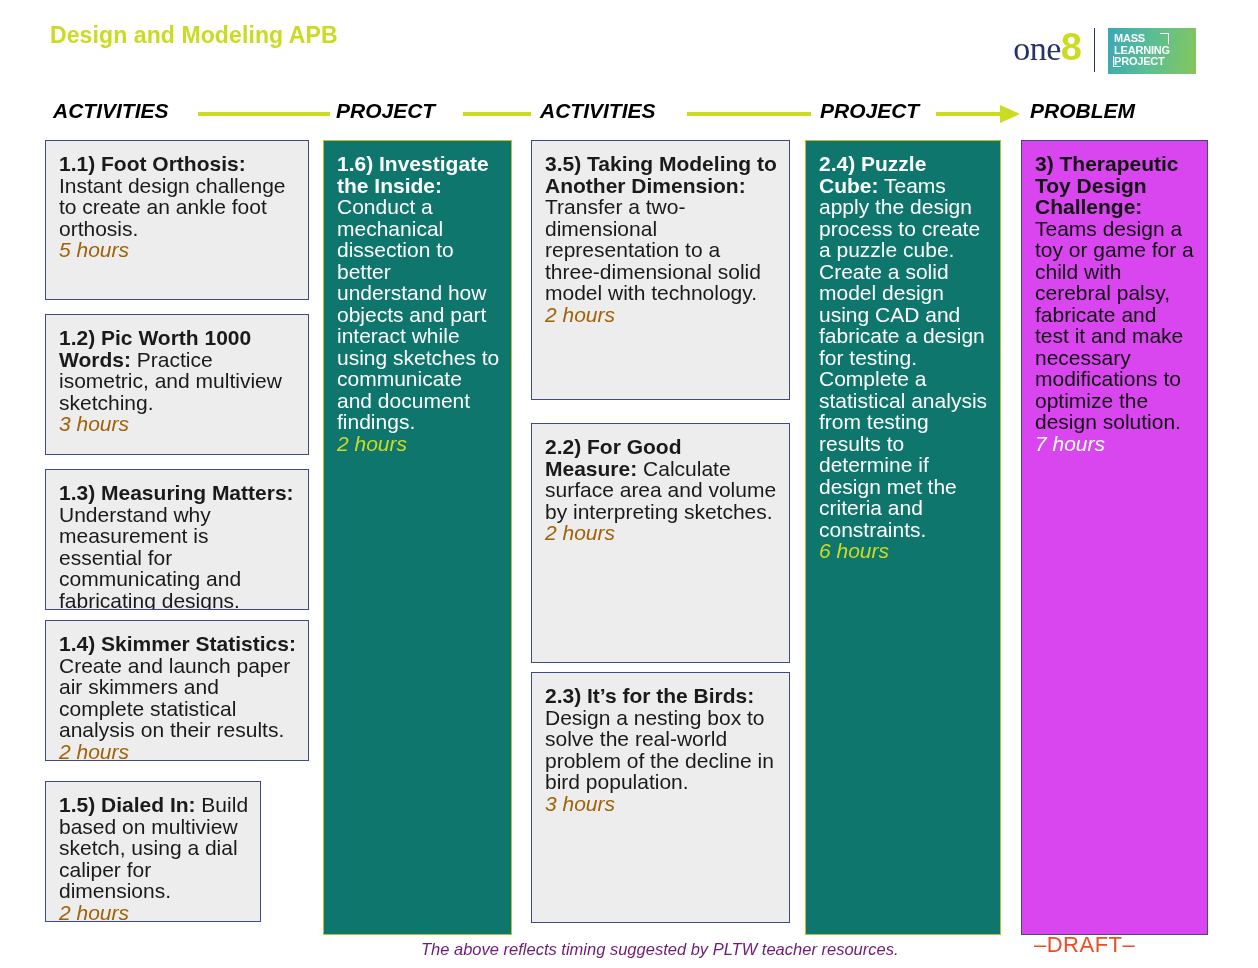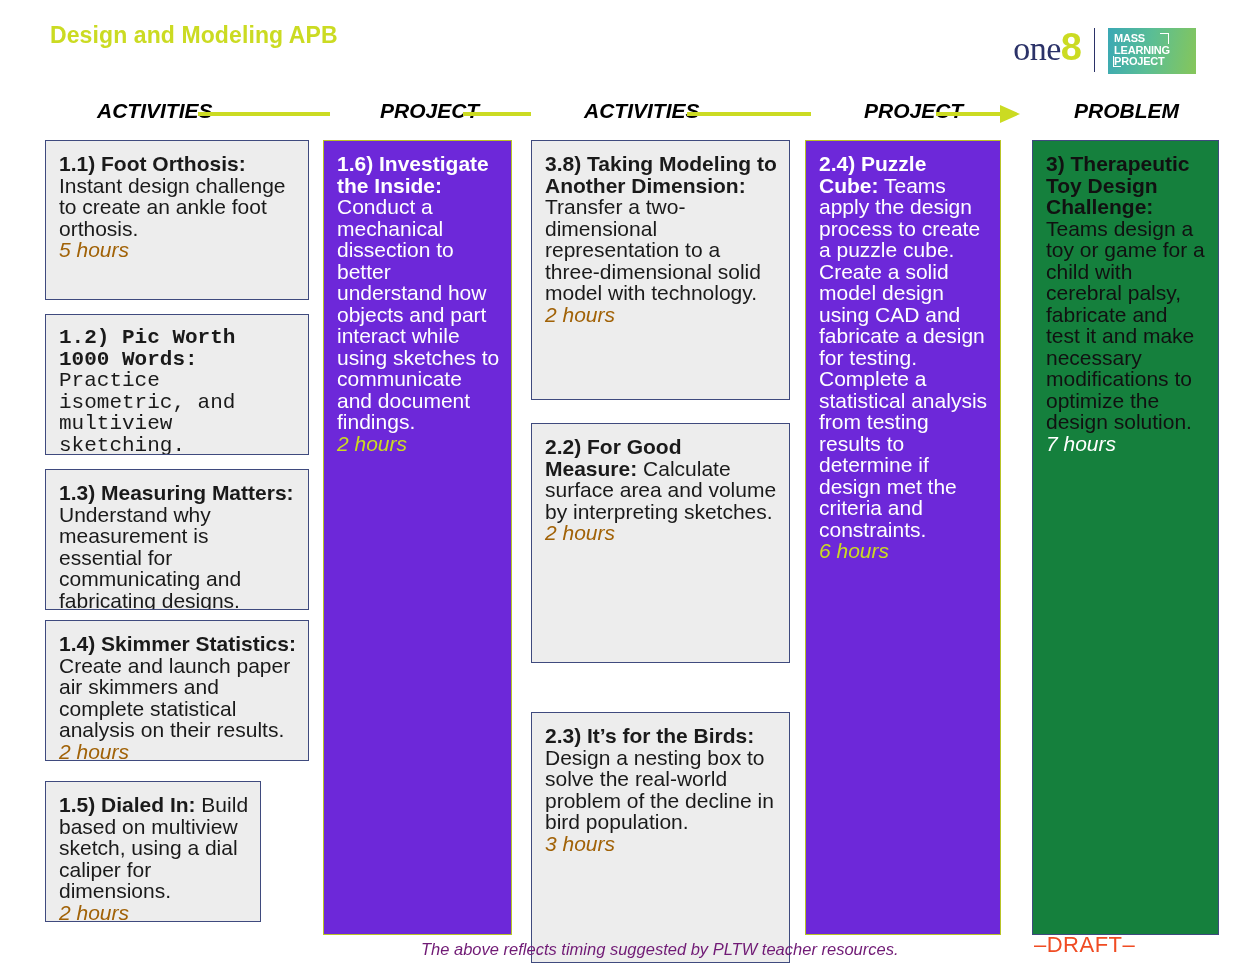--- a/index.html
+++ b/index.html
@@ -98,21 +98,20 @@
     height: 30px;
   }
   .stage-label {
     position: absolute;
     top: 0;
     font-size: 21px;
     font-weight: bold;
     font-style: italic;
     color: #000000;
     white-space: nowrap;
-    margin-left: 44px;
   }
   .connector {
     position: absolute;
     height: 4px;
     background: #CBDB22;
     top: 13px;
   }
   .arrow-head {
     position: absolute;
     top: 6px;
@@ -149,31 +148,30 @@
     left: 0;
   }
   .card .ttl { font-weight: bold; }
   .card .hours {
     color: #a16207;
     font-style: italic;
     display: block;
   }
 
   .card.navy {
-    background: #6d28d9;
+    background: #0f766e;
     border: 1.5px solid #B9C326;
     color: #ffffff;
   }
   .card.navy .hours { color: #CBDB22; }
 
   .card.green {
-    background: #15803d;
+    background: #d946ef;
     border: 1.5px solid #3F4A7E;
     color: #111111;
-    margin-left: 11px;
   }
   .card.green .hours { color: #ffffff; }
 
   
   .footer-note {
     position: absolute;
     left: 373px;
     top: 940px;
     font-size: 16.5px;
     font-style: italic;
@@ -223,21 +221,21 @@
   <div class="stage-label" style="left:1030px;">PROBLEM</div>
 </div>
 
 <div class="board">
 
   <div class="column" style="left:45px;width:264px;">
     <div class="card" style="top:0px;height:160px;width:264px;">
       <span class="ttl">1.1) Foot Orthosis:</span><span class="desc"> Instant design challenge to create an ankle foot orthosis.</span>
       <span class="hours">5 hours</span>
     </div>
-    <div class="card" style="top:174px;height:141px;width:264px;font-family:Liberation Mono, monospace;">
+    <div class="card" style="top:174px;height:141px;width:264px;">
       <span class="ttl">1.2) Pic Worth 1000 Words:</span><span class="desc"> Practice isometric, and multiview sketching.</span>
       <span class="hours">3 hours</span>
     </div>
     <div class="card" style="top:329px;height:141px;width:264px;">
       <span class="ttl">1.3) Measuring Matters:</span><span class="desc"> Understand why measurement is essential for communicating and fabricating designs.</span>
       <span class="hours">4 hours</span>
     </div>
     <div class="card" style="top:480px;height:141px;width:264px;">
       <span class="ttl">1.4) Skimmer Statistics:</span><span class="desc"> Create and launch paper air skimmers and complete statistical analysis on their results.</span>
       <span class="hours">2 hours</span>
@@ -250,28 +248,28 @@
 
   <div class="column" style="left:323px;width:189px;">
     <div class="card navy" style="top:0px;height:795px;width:189px;">
       <span class="ttl">1.6) Investigate the Inside:</span><span class="desc"> Conduct a mechanical dissection to better understand how objects and part interact while using sketches to communicate and document findings.</span>
       <span class="hours">2 hours</span>
     </div>
   </div>
 
   <div class="column" style="left:531px;width:259px;">
     <div class="card" style="top:0px;height:260px;width:259px;">
-      <span class="ttl">3.8) Taking Modeling to Another Dimension:</span><span class="desc"> Transfer a two-dimensional representation to a three-dimensional solid model with technology.</span>
+      <span class="ttl">3.5) Taking Modeling to Another Dimension:</span><span class="desc"> Transfer a two-dimensional representation to a three-dimensional solid model with technology.</span>
       <span class="hours">2 hours</span>
     </div>
     <div class="card" style="top:283px;height:240px;width:259px;">
       <span class="ttl">2.2) For Good Measure:</span><span class="desc"> Calculate surface area and volume by interpreting sketches.</span>
       <span class="hours">2 hours</span>
     </div>
-    <div class="card" style="top:572px;height:251px;width:259px;">
+    <div class="card" style="top:532px;height:251px;width:259px;">
       <span class="ttl">2.3) It’s for the Birds:</span><span class="desc"> Design a nesting box to solve the real-world problem of the decline in bird population.</span>
       <span class="hours">3 hours</span>
     </div>
   </div>
 
   <div class="column" style="left:805px;width:196px;">
     <div class="card navy" style="top:0px;height:795px;width:196px;">
       <span class="ttl">2.4) Puzzle Cube:</span><span class="desc"> Teams apply the design process to create a puzzle cube. Create a solid model design using CAD and fabricate a design for testing. Complete a statistical analysis from testing results to determine if design met the criteria and constraints.</span>
       <span class="hours">6 hours</span>
     </div>

